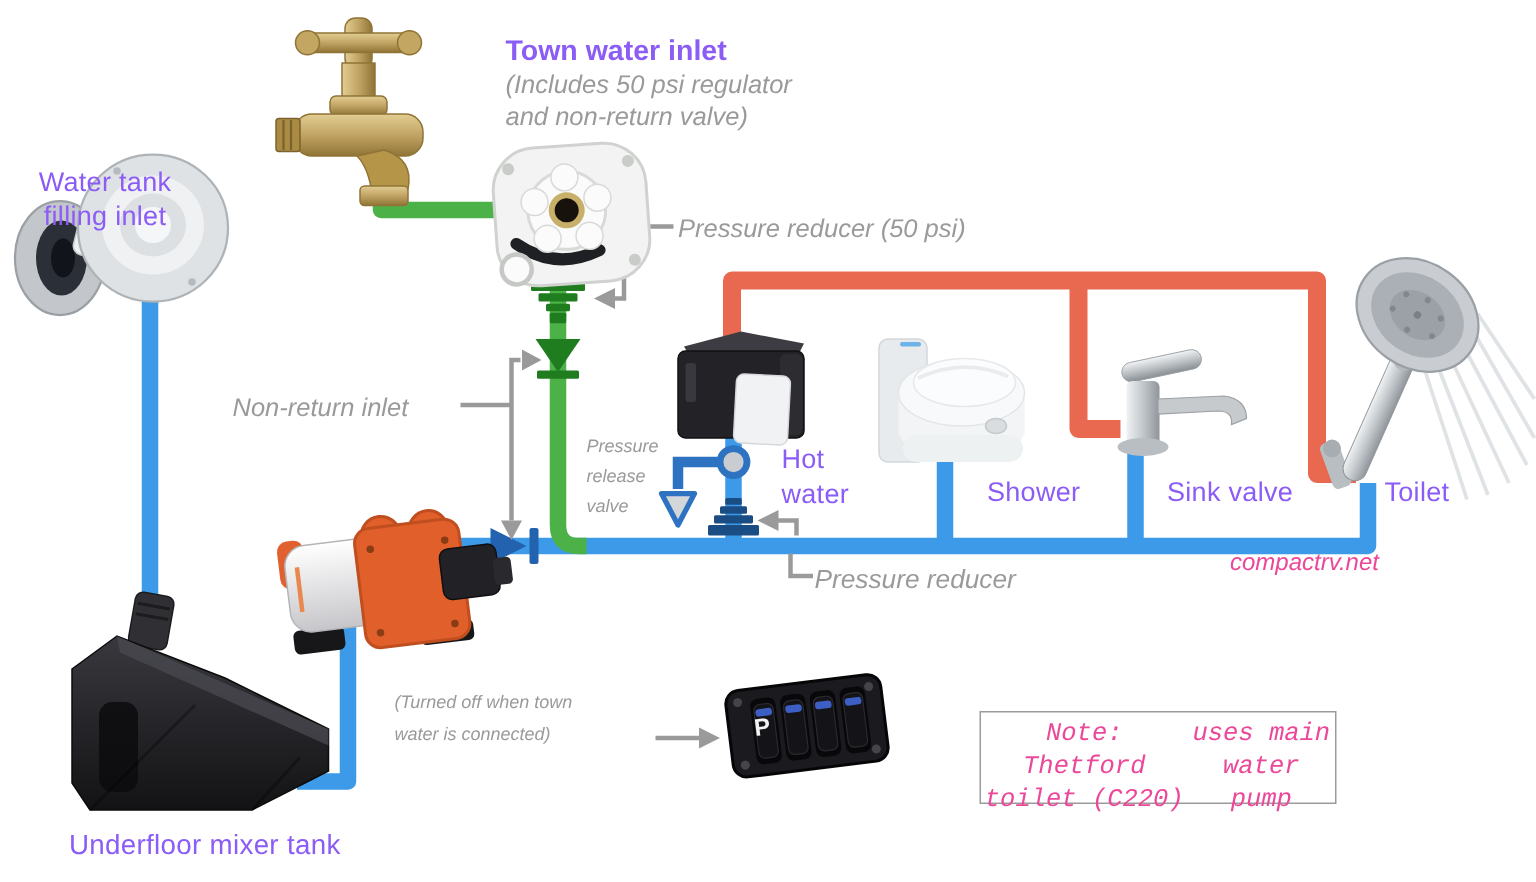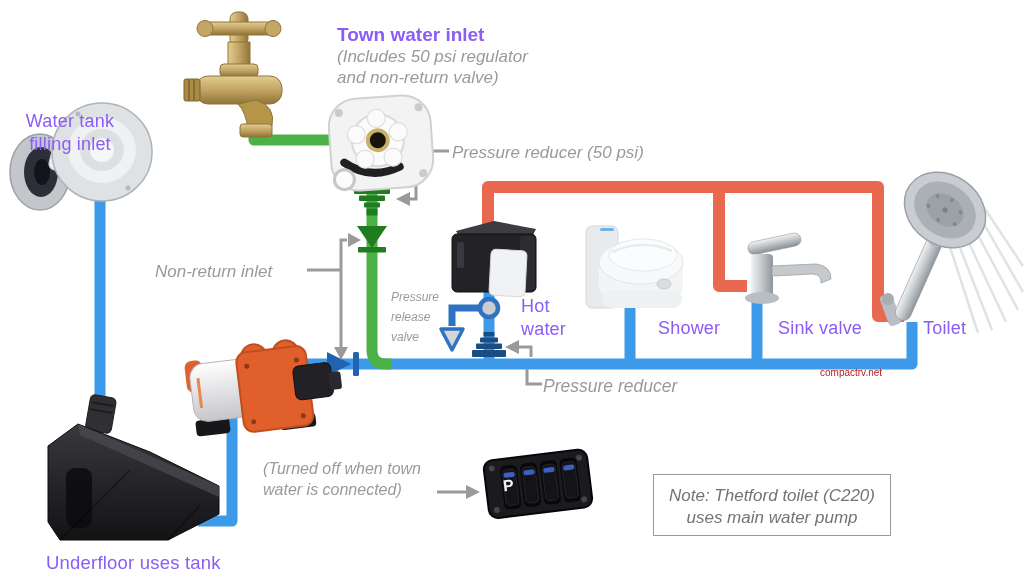--- a/index.html
+++ b/index.html
@@ -12,24 +12,24 @@
   .layer-pipes{z-index:1;}
   .layer-components{z-index:2;}
   .label{position:absolute;z-index:3;color:#8b5cf6;}
   .label .ln{display:block;}
   .black-lbl{font-size:18px;line-height:23px;font-weight:500;letter-spacing:.2px;}
   .bold-lbl{font-size:19px;line-height:22px;font-weight:700;}
   .gray-lbl{font-size:17px;line-height:21px;font-style:italic;color:#9a9a9a;}
   .note-box{
     position:absolute;z-index:3;left:653px;top:474px;width:236px;height:56px;
     border:1.5px solid #9b9b9b;background:#fff;
-    display:flex;flex-direction:column;justify-content:center;text-align:center;
-    font-size:17px;line-height:22px;font-style:italic;color:#737373;padding-top:4px;
+    display:flex;flex-direction:row;justify-content:center;text-align:center;
+    font-size:17px;line-height:22px;font-style:italic;color:#ec4899;padding-top:4px;font-family:Liberation Mono, monospace;
   }
-  .watermark{font-size:10px;color:#b91c1c;}
+  .watermark{font-size:16px;font-style:italic;color:#ec4899;}
   .panel-p{
     position:absolute;z-index:3;left:503px;top:477px;
     font-size:16px;font-weight:700;color:#f2f2f4;transform:rotate(-7deg);
   }
 </style>
 </head>
 <body>
 
 <div class="stage">
 
@@ -329,26 +329,26 @@
   <div class="label black-lbl" style="left:778px;top:317px;">Sink valve</div>
 
   <div class="label black-lbl" style="left:923px;top:317px;">Toilet</div>
 
   <div class="label gray-lbl" style="left:543px;top:376px;font-size:17.5px;">
     <span class="ln">Pressure reducer</span>
   </div>
 
   <div class="label watermark" style="left:820px;top:367px;">compactrv.net</div>
 
-  <div class="label gray-lbl" style="left:263px;top:458px;font-size:16px;">
+  <div class="label gray-lbl" style="left:263px;top:458px;font-size:12px;">
     <span class="ln">(Turned off when town</span>
     <span class="ln">water is connected)</span>
   </div>
 
-  <div class="label black-lbl" style="left:46px;top:551px;font-size:18.5px;">Underfloor uses tank</div>
+  <div class="label black-lbl" style="left:46px;top:551px;font-size:18.5px;">Underfloor mixer tank</div>
 
   <div class="note-box">
     <span>Note: Thetford toilet (C220)</span>
     <span>uses main water pump</span>
   </div>
 
   <div class="panel-p">P</div>
 
 </div>
 

